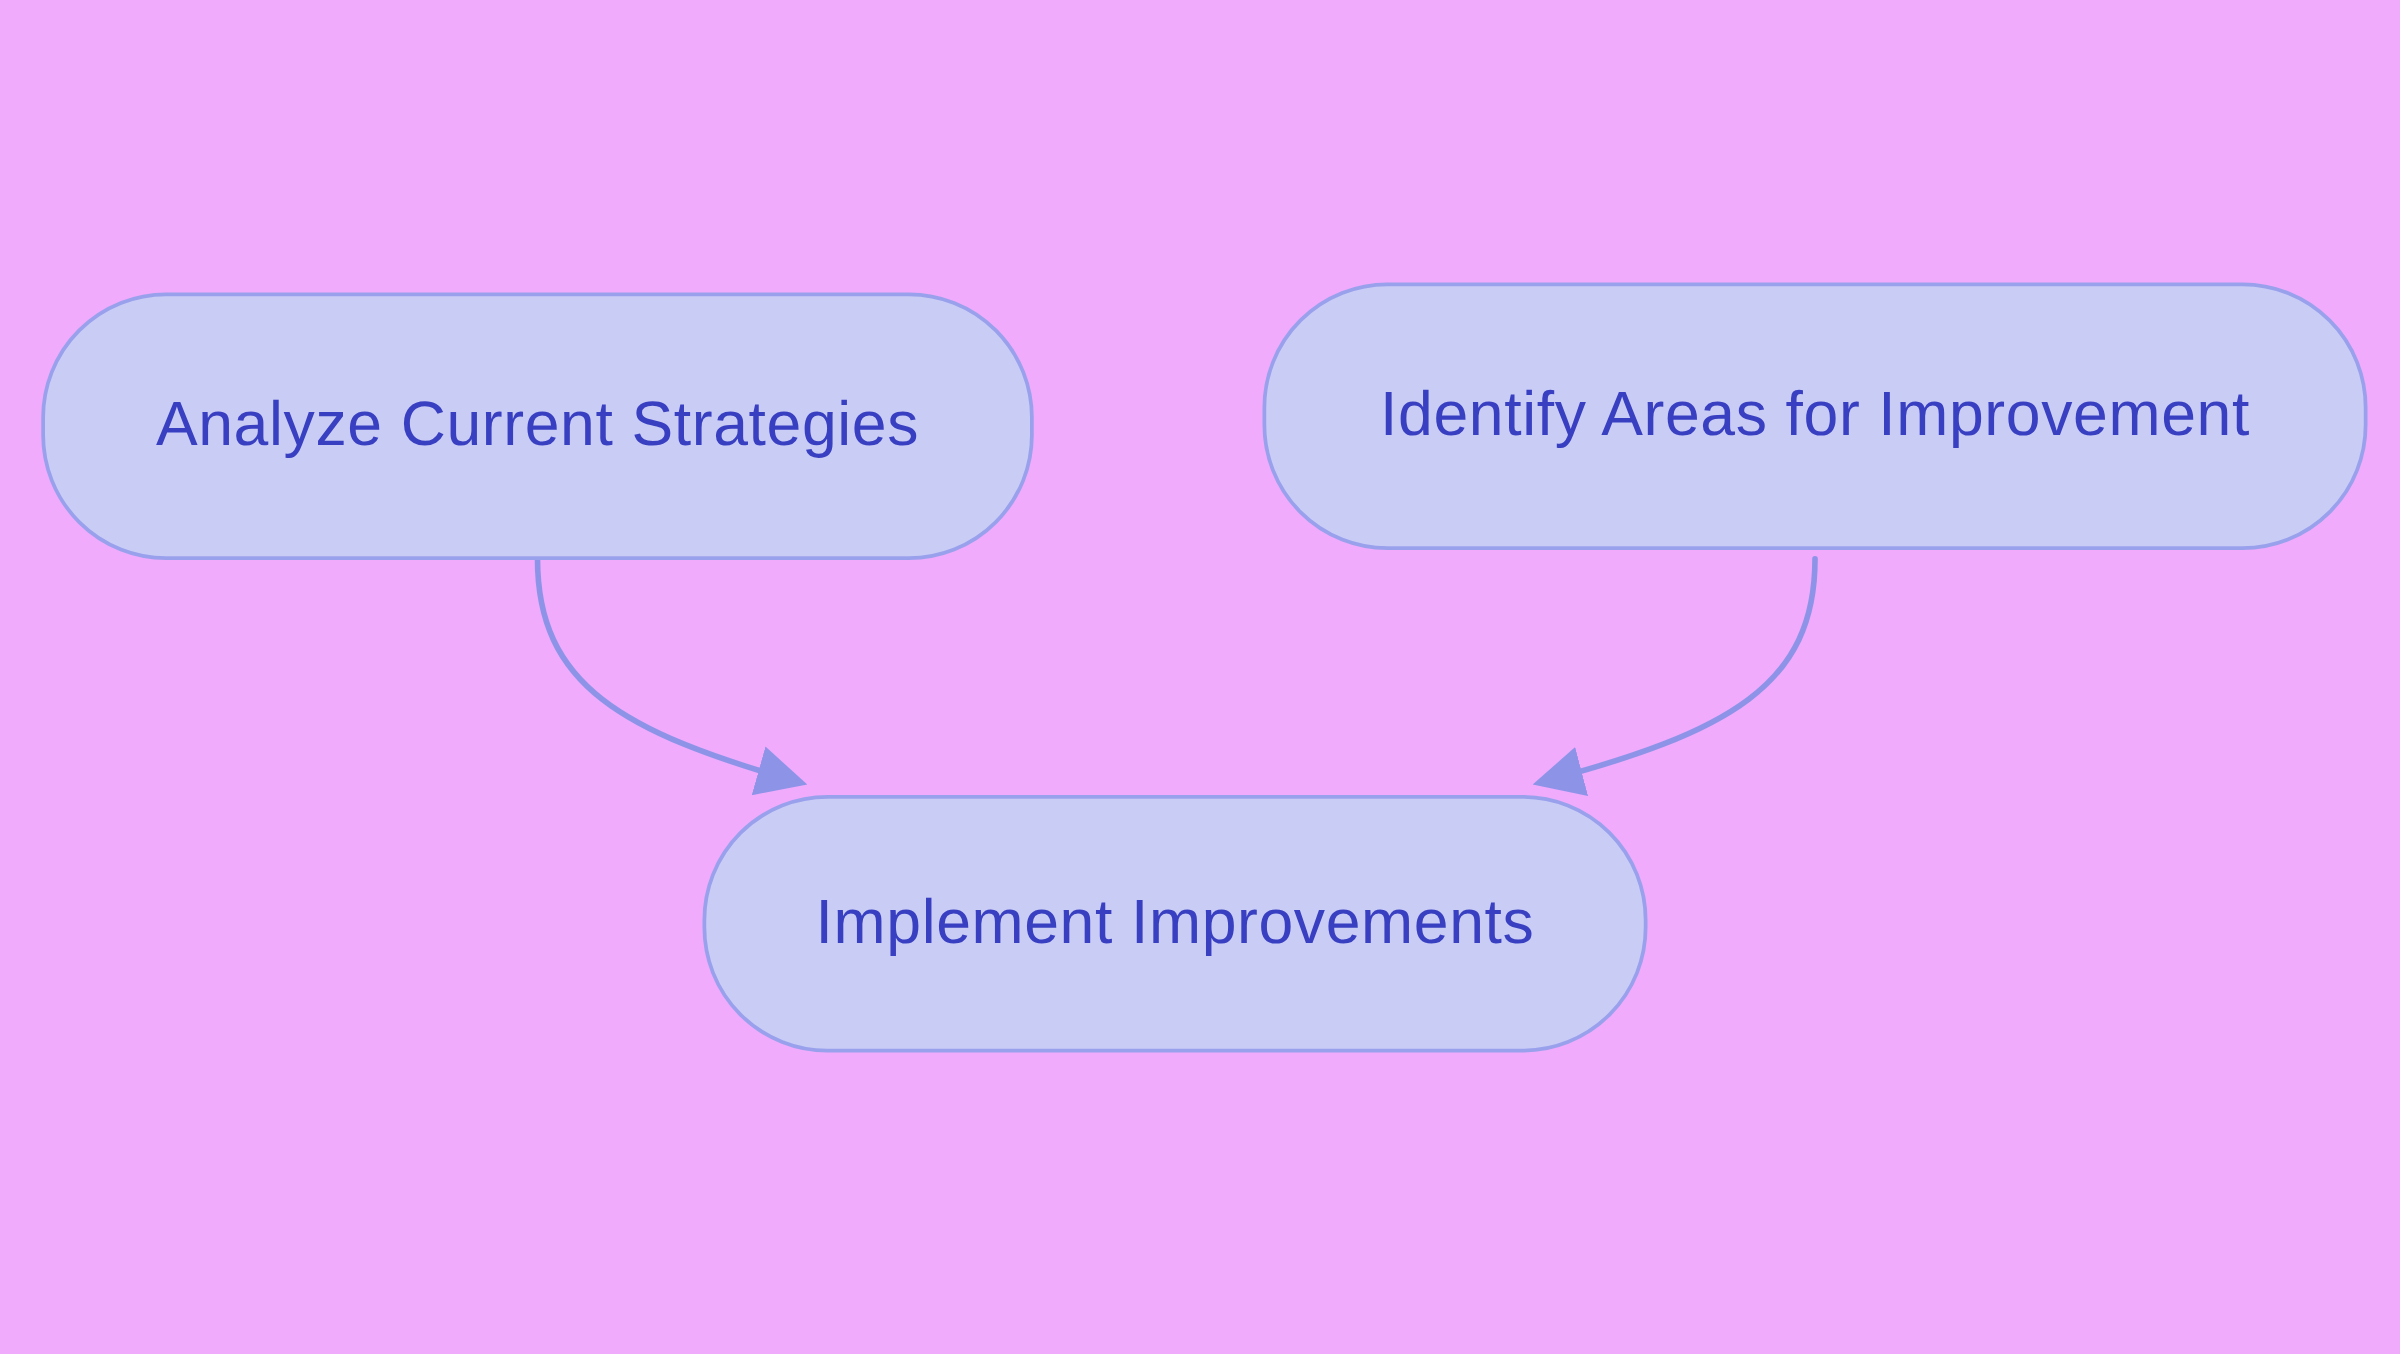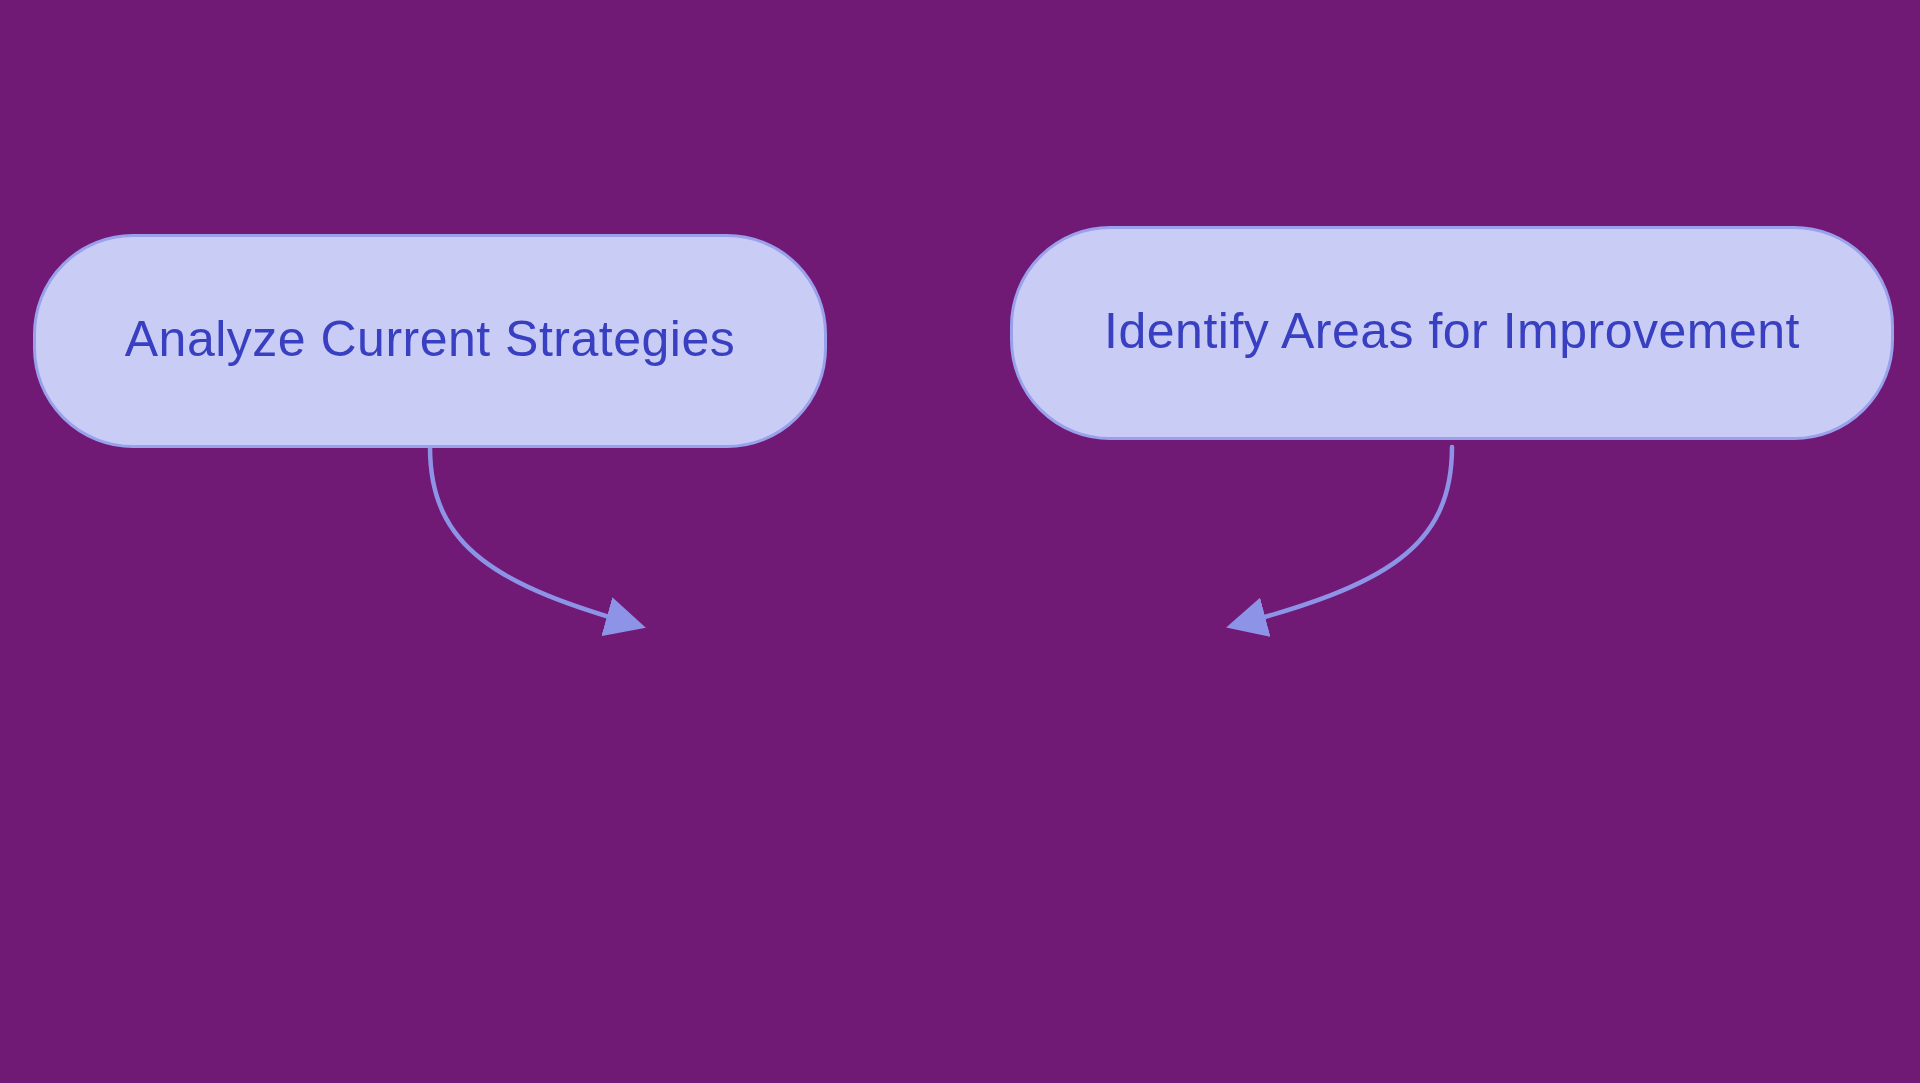--- a/index.html
+++ b/index.html
@@ -4,21 +4,21 @@
 <style>
   html, body {
     margin: 0;
     padding: 0;
     background: #ffffff;
   }
   .canvas {
     position: relative;
     width: 1920px;
     height: 1083px;
-    background: #701a75;
+    background: #f0abfc;
     overflow: hidden;
     font-family: "Liberation Sans", sans-serif;
   }
   .edges {
     position: absolute;
     left: 0;
     top: 0;
     width: 1920px;
     height: 1083px;
     pointer-events: none;
@@ -65,14 +65,17 @@
   </svg>
 
   <div class="node node-analyze">
     <span class="label">Analyze Current Strategies</span>
   </div>
 
   <div class="node node-identify">
     <span class="label">Identify Areas for Improvement</span>
   </div>
 
+  <div class="node node-implement">
+    <span class="label">Implement Improvements</span>
+  </div>
 
 </div>
 
 </body></html>

